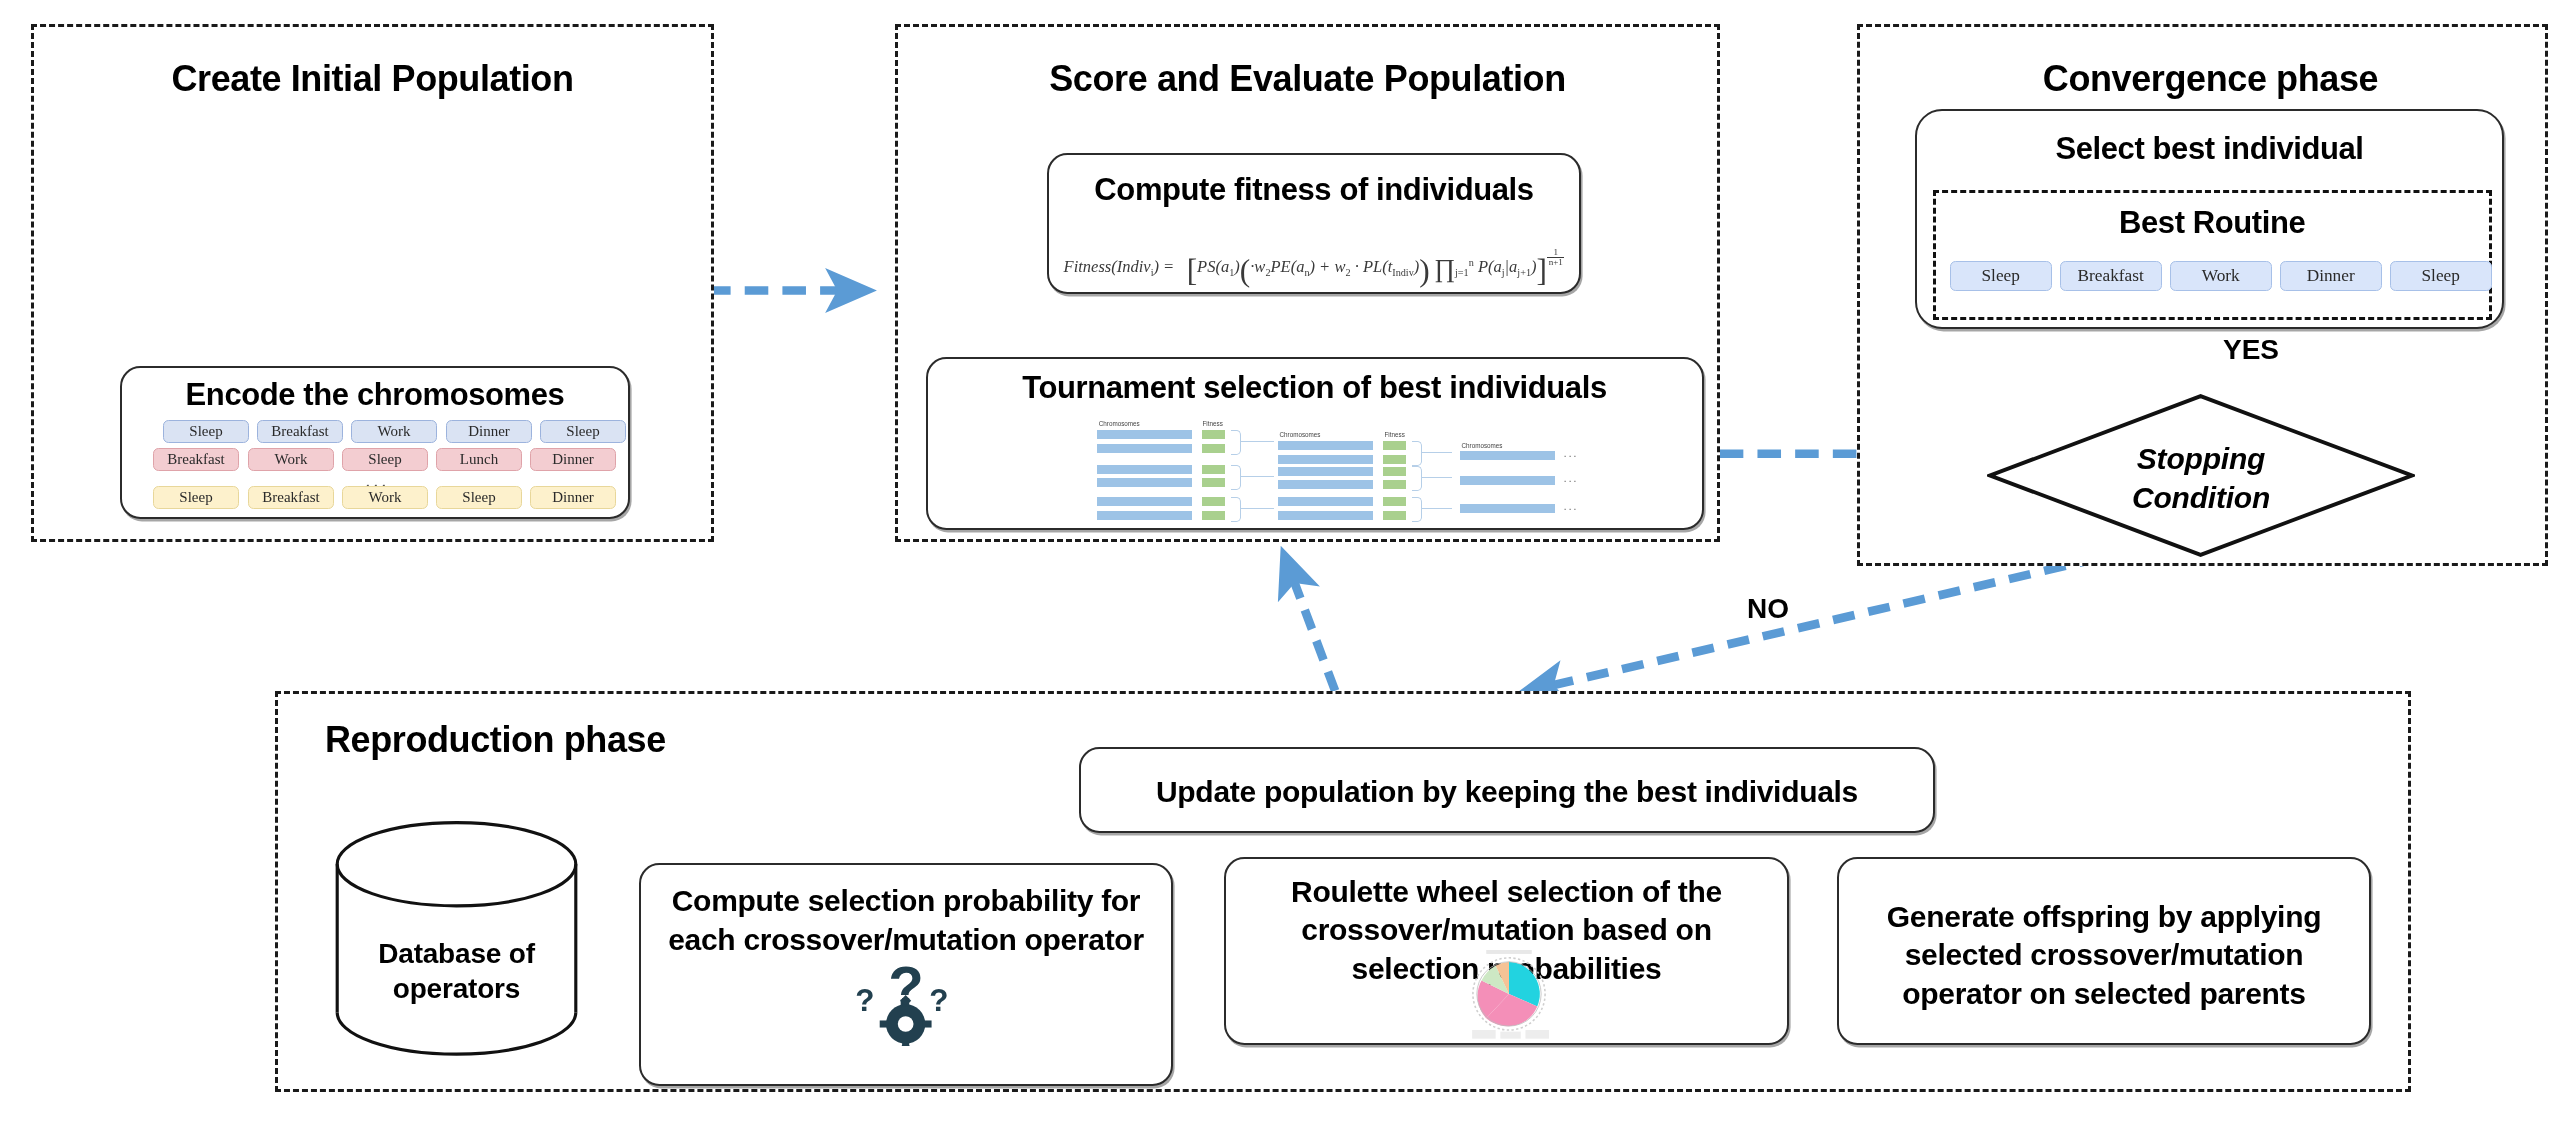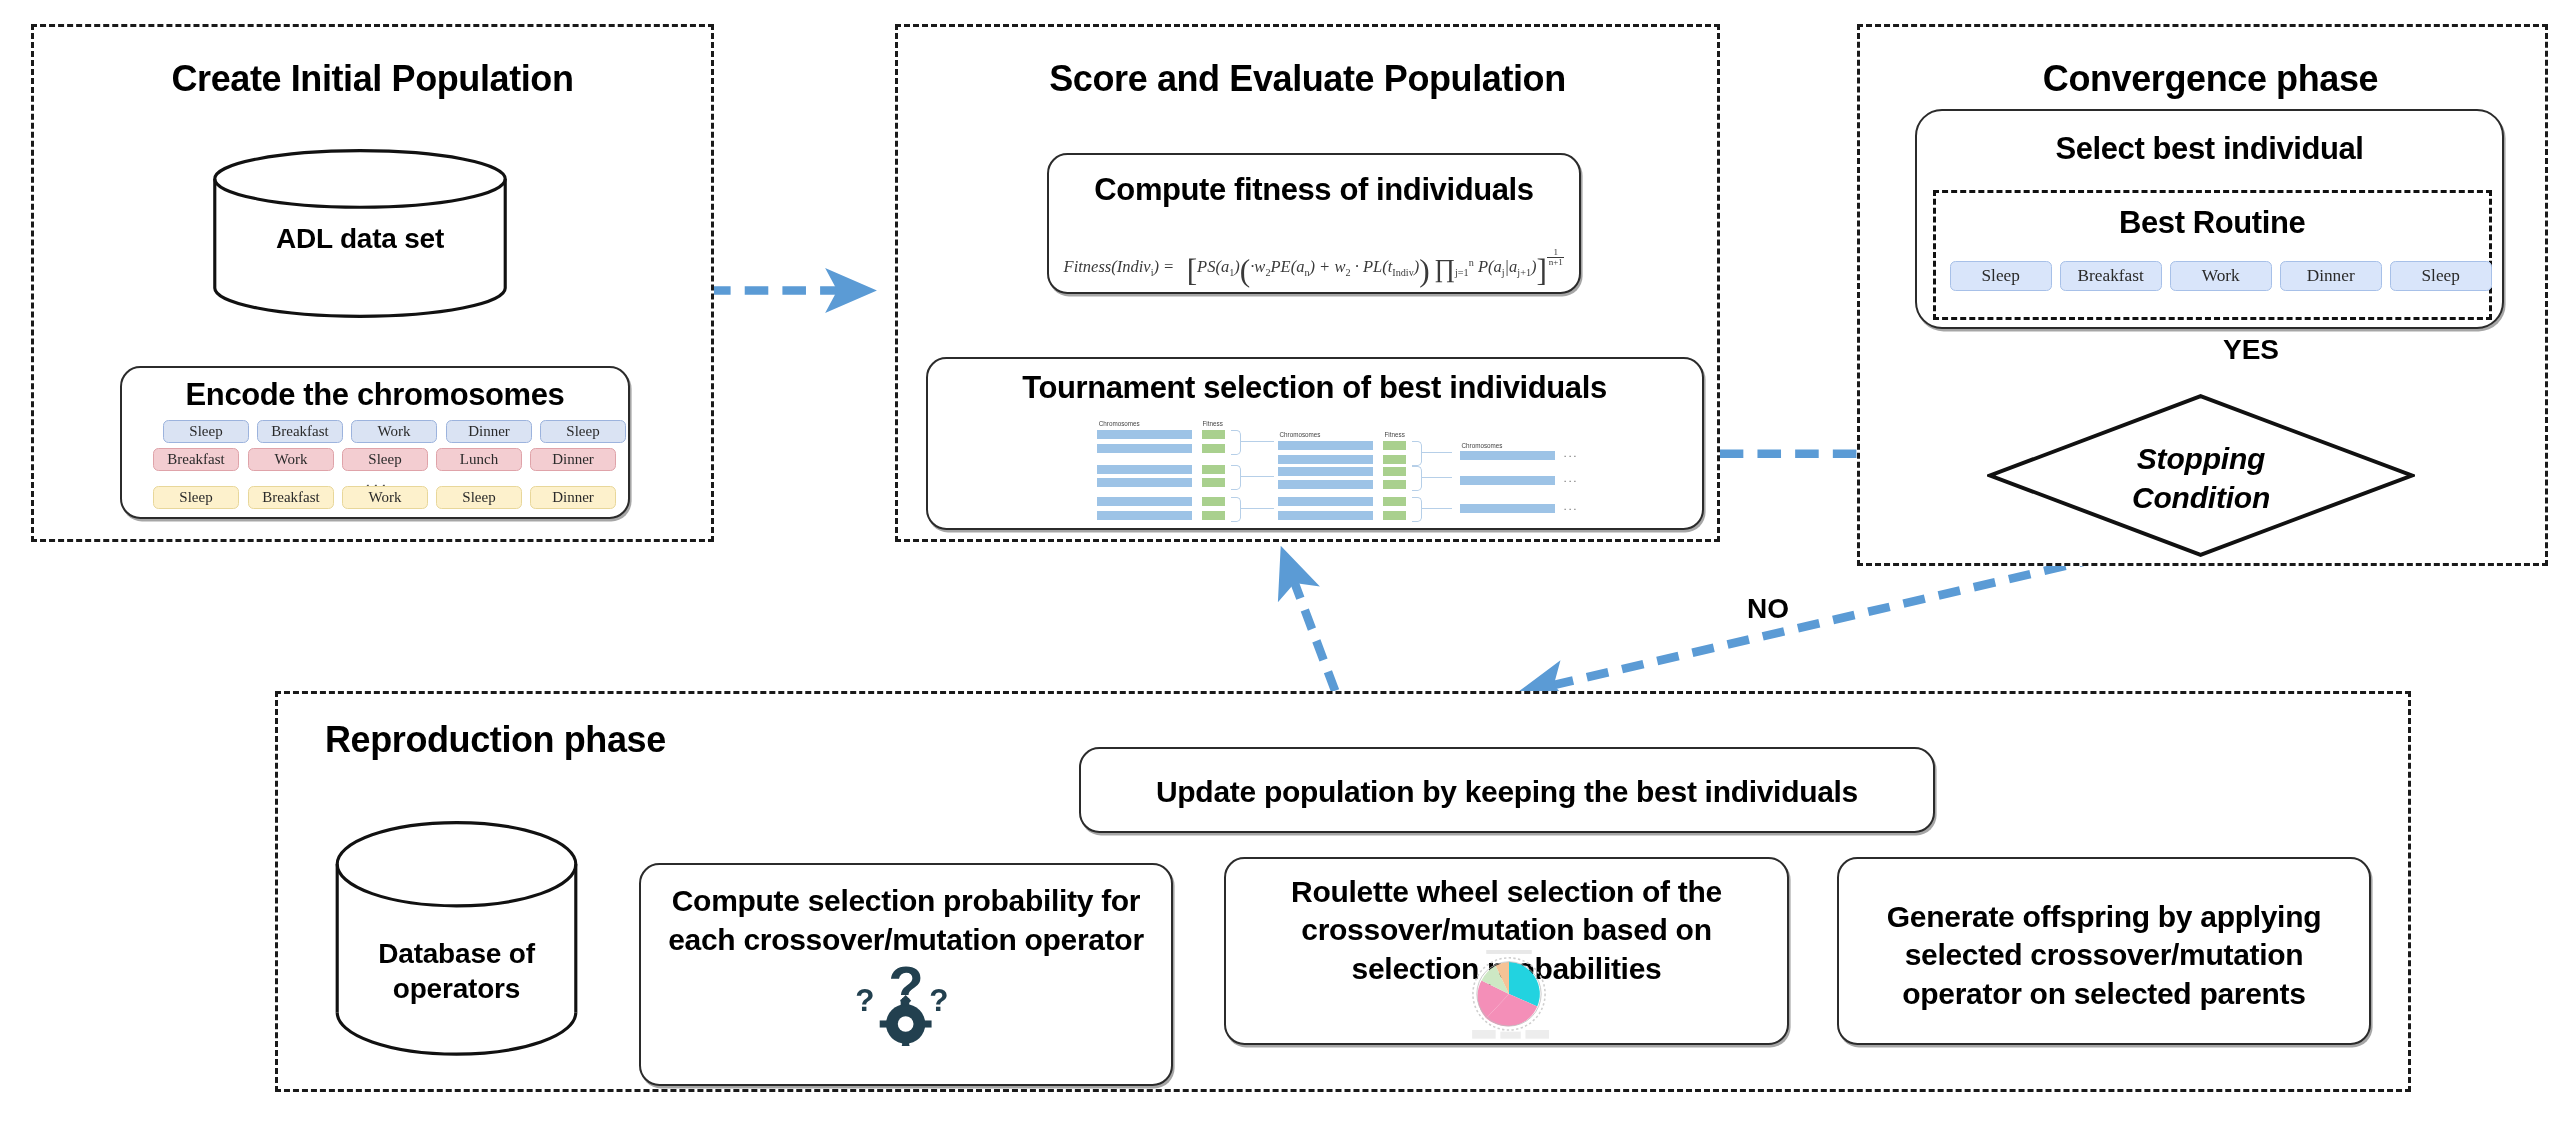--- a/index.html
+++ b/index.html
@@ -109,29 +109,20 @@
     <line x1="760" y1="1200" x2="805" y2="1200" stroke="#6e6e6e" stroke-width="5" marker-end="url(#ahk)"></line>
 
     <line x1="1490" y1="1200" x2="1555" y2="1200" stroke="#2b2b2b" stroke-width="5" marker-end="url(#ahk)"></line>
 
     <line x1="2245" y1="1200" x2="2330" y2="1200" stroke="#2b2b2b" stroke-width="5" marker-end="url(#ahk)"></line>
   </svg>
 
   <div class="phase" style="left:31px;top:23.6px;width:683px;height:518px;">
     <div class="phase-title" style="top:31px;">Create Initial Population</div>
 
-    <div class="cyl" style="left:169px;top:122px;width:314px;height:169px;">
-      <svg width="314" height="169" viewBox="0 0 400 215">
-        <ellipse cx="200" cy="38" rx="185" ry="36" fill="#fff" stroke="#111" stroke-width="4"></ellipse>
-        <path d="M15,38 L15,177" stroke="#111" stroke-width="4" fill="none"></path>
-        <path d="M385,38 L385,177" stroke="#111" stroke-width="4" fill="none"></path>
-        <path d="M15,177 A185,36 0 0 0 385,177" stroke="#111" stroke-width="4" fill="none"></path>
-      </svg>
-      <div class="cyl-label" style="top:72px;">ADL data set</div>
-    </div>
 
     <div class="rbox" style="left:86px;top:339px;width:510px;height:153px;">
       <div class="rbox-title" style="top:9.4px;">Encode the chromosomes</div>
 
       <div class="gene blue" style="left:41px;top:52px;width:86px;height:23.6px;">Sleep</div>
       <div class="gene blue" style="left:135px;top:52px;width:86px;height:23.6px;">Breakfast</div>
       <div class="gene blue" style="left:229px;top:52px;width:86px;height:23.6px;">Work</div>
       <div class="gene blue" style="left:324px;top:52px;width:86px;height:23.6px;">Dinner</div>
       <div class="gene blue" style="left:418px;top:52px;width:86px;height:23.6px;">Sleep</div>
 

